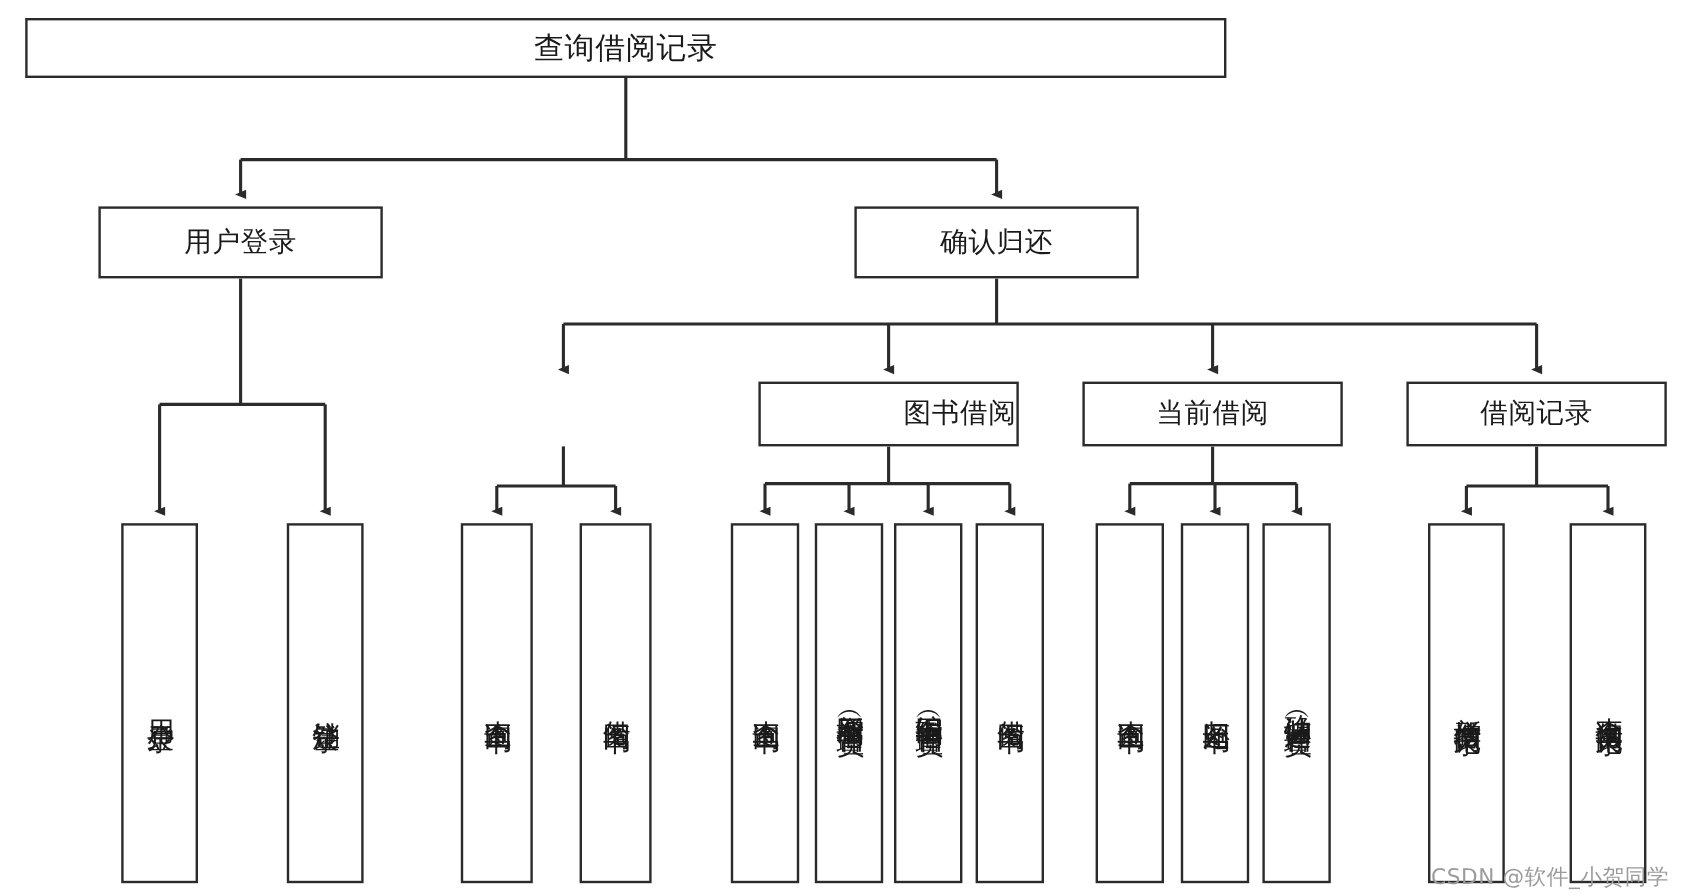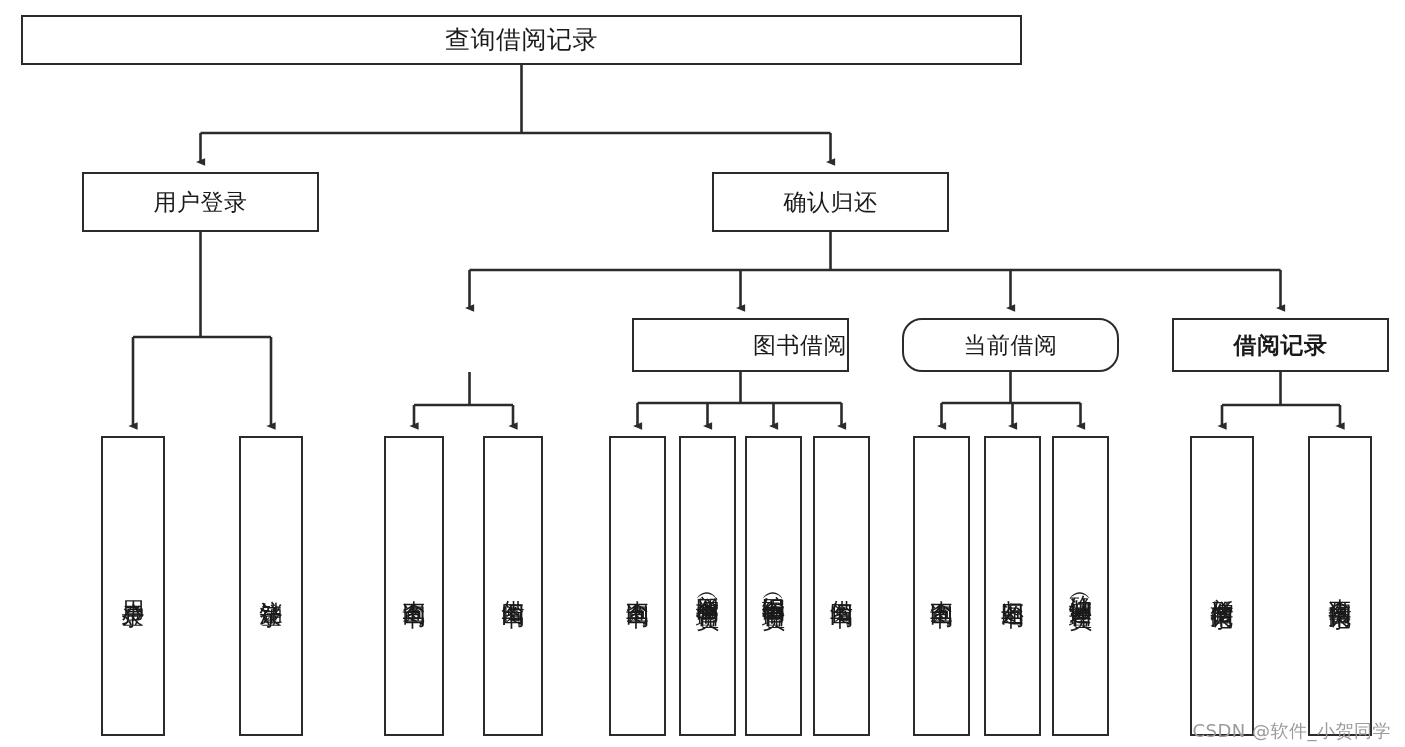--- a/index.html
+++ b/index.html
@@ -135,24 +135,24 @@
   <div class="node horiz" style="left:82px; top:172px; width:237px; height:60px;">
     <span class="label">用户登录</span>
   </div>
   <div class="node horiz" style="left:712px; top:172px; width:237px; height:60px;">
     <span class="label">确认归还</span>
   </div>
 
   <div class="node horiz" style="left:632px; top:318px; width:217px; height:54px;justify-content:flex-end;">
     <span class="label">图书借阅</span>
   </div>
-  <div class="node horiz" style="left:902px; top:318px; width:217px; height:54px;border-radius:20px;">
+  <div class="node horiz" style="left:902px; top:318px; width:217px; height:54px;">
     <span class="label">当前借阅</span>
   </div>
-  <div class="node horiz" style="left:1172px; top:318px; width:217px; height:54px;font-weight:bold;">
+  <div class="node horiz" style="left:1172px; top:318px; width:217px; height:54px;">
     <span class="label">借阅记录</span>
   </div>
 
   <div class="node vert" style="left:101px; top:436px; width:64px; height:300px;">
     <span class="label">用户登录</span>
   </div>
   <div class="node vert" style="left:239px; top:436px; width:64px; height:300px;">
     <span class="label">注销登录</span>
   </div>
 

